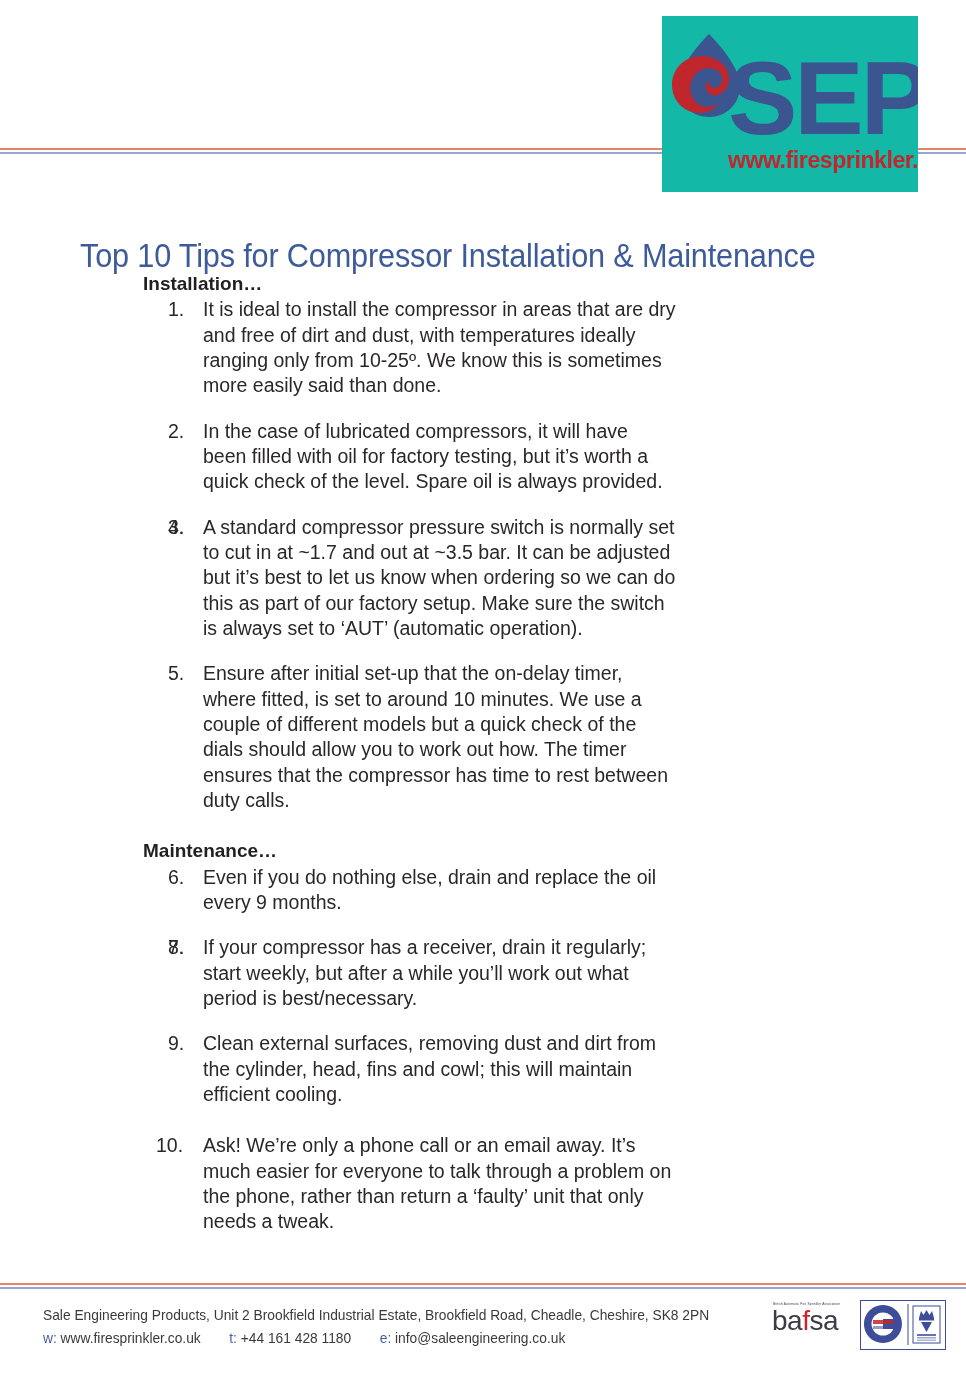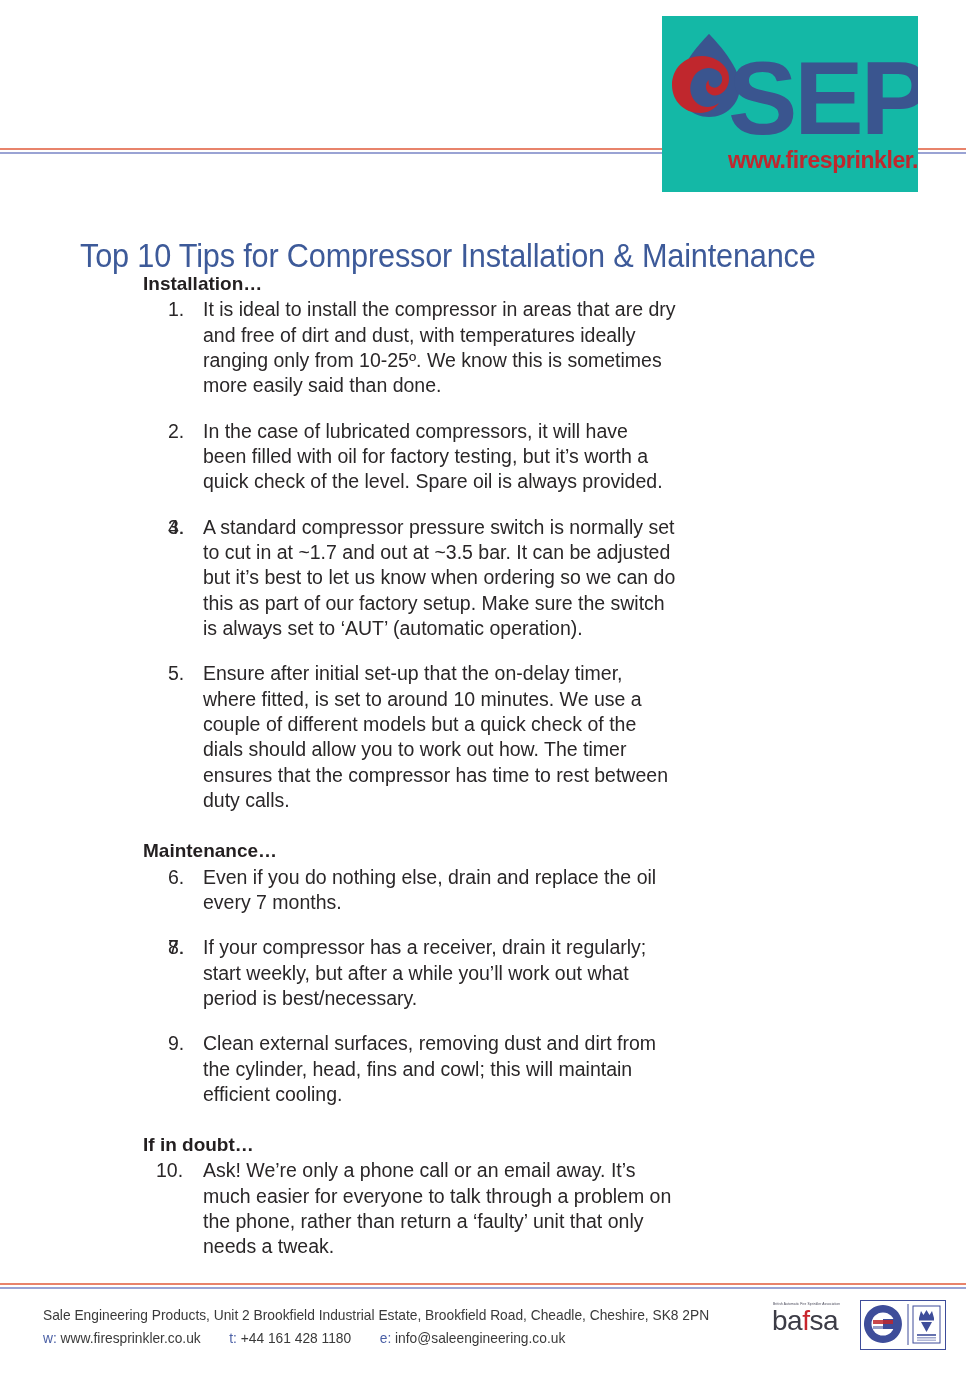--- a/index.html
+++ b/index.html
@@ -249,38 +249,37 @@
         <span>Ensure after initial set-up that the on-delay timer, where fitted, is set to around 10 minutes. We use a couple of different models but a quick check of the dials should allow you to work out how. The timer ensures that the compressor has time to rest between duty calls.</span>
       </li>
     </ol>
   </div>
 
   <div class="group group-maintenance">
     <div class="section-heading">Maintenance…</div>
     <ol class="tip-list">
       <li class="tip">
         <span class="num">6.</span>
-        <span>Even if you do nothing else, drain and replace the oil every 7 months.</span>
+        <span>Even if you do nothing else, drain and replace the oil every 9 months.</span>
       </li>
       <li class="tip">
         <span class="num">7.</span>
       </li>
       <li class="tip">
         <span class="num">8.</span>
         <span>If your compressor has a receiver, drain it regularly; start weekly, but after a while you’ll work out what period is best/necessary.</span>
       </li>
       <li class="tip">
         <span class="num">9.</span>
         <span>Clean external surfaces, removing dust and dirt from the cylinder, head, fins and cowl; this will maintain efficient cooling.</span>
       </li>
     </ol>
   </div>
 
   <div class="group group-doubt">
-    <div class="section-heading">If in doubt…</div>
     <ol class="tip-list">
       <li class="tip wide-num">
         <span class="num">10.</span>
         <span>Ask! We’re only a phone call or an email away. It’s much easier for everyone to talk through a problem on the phone, rather than return a ‘faulty’ unit that only needs a tweak.</span>
       </li>
     </ol>
   </div>
 
 </div>
 

